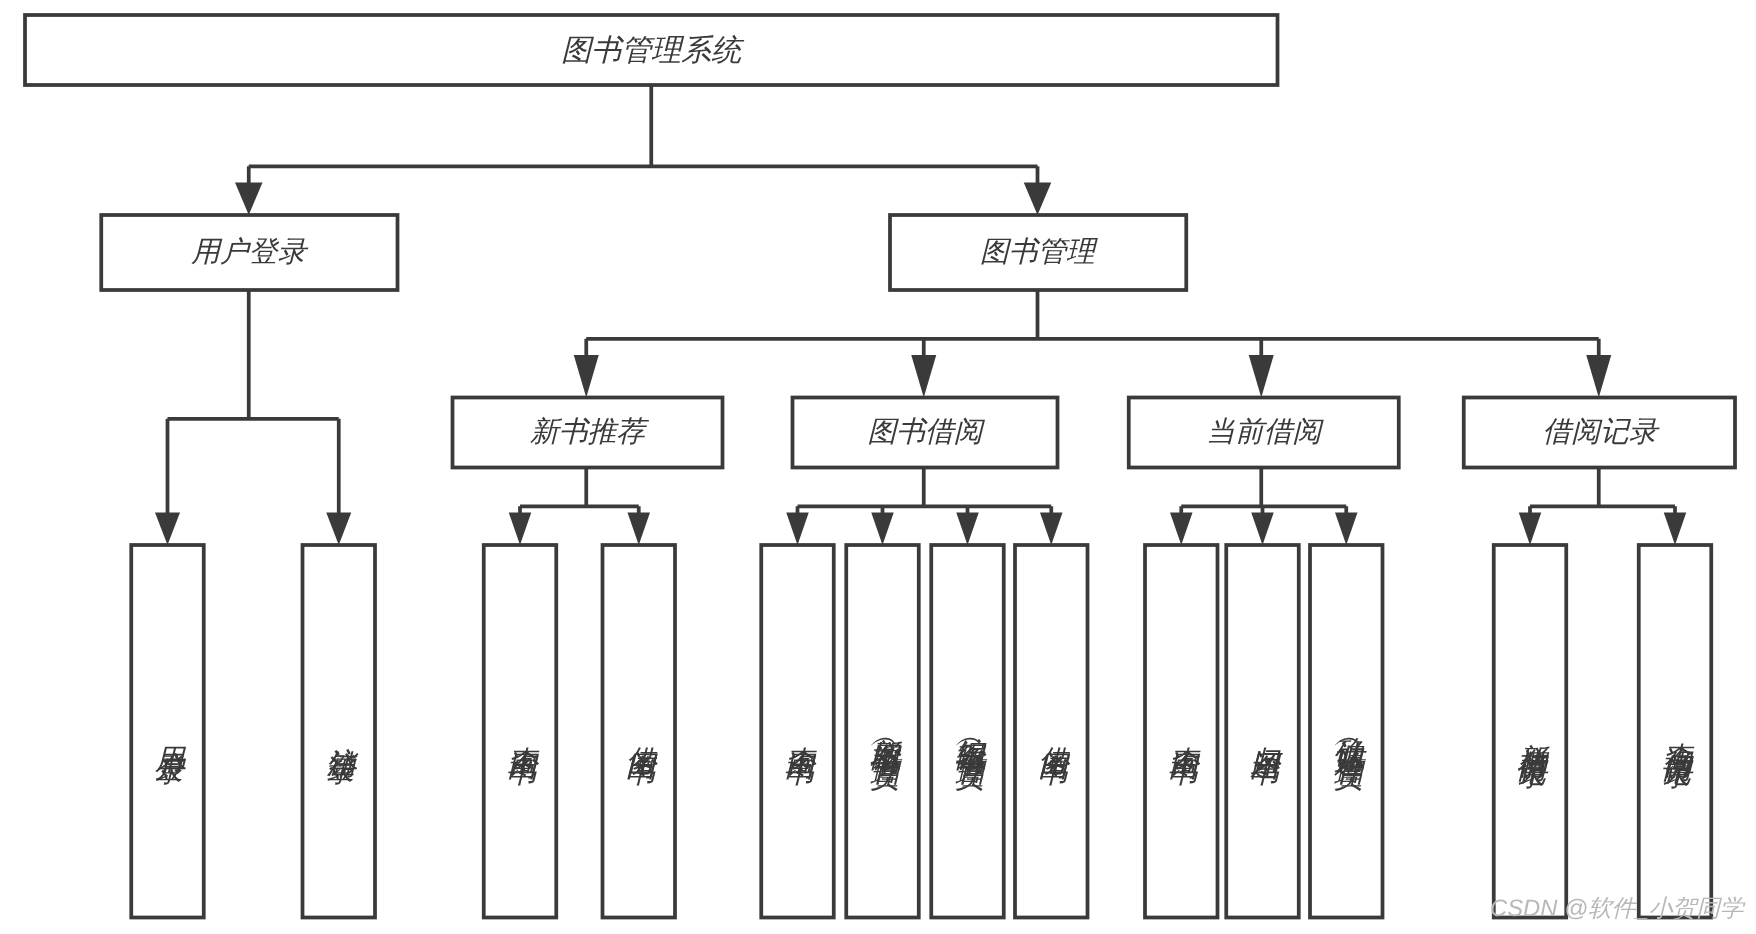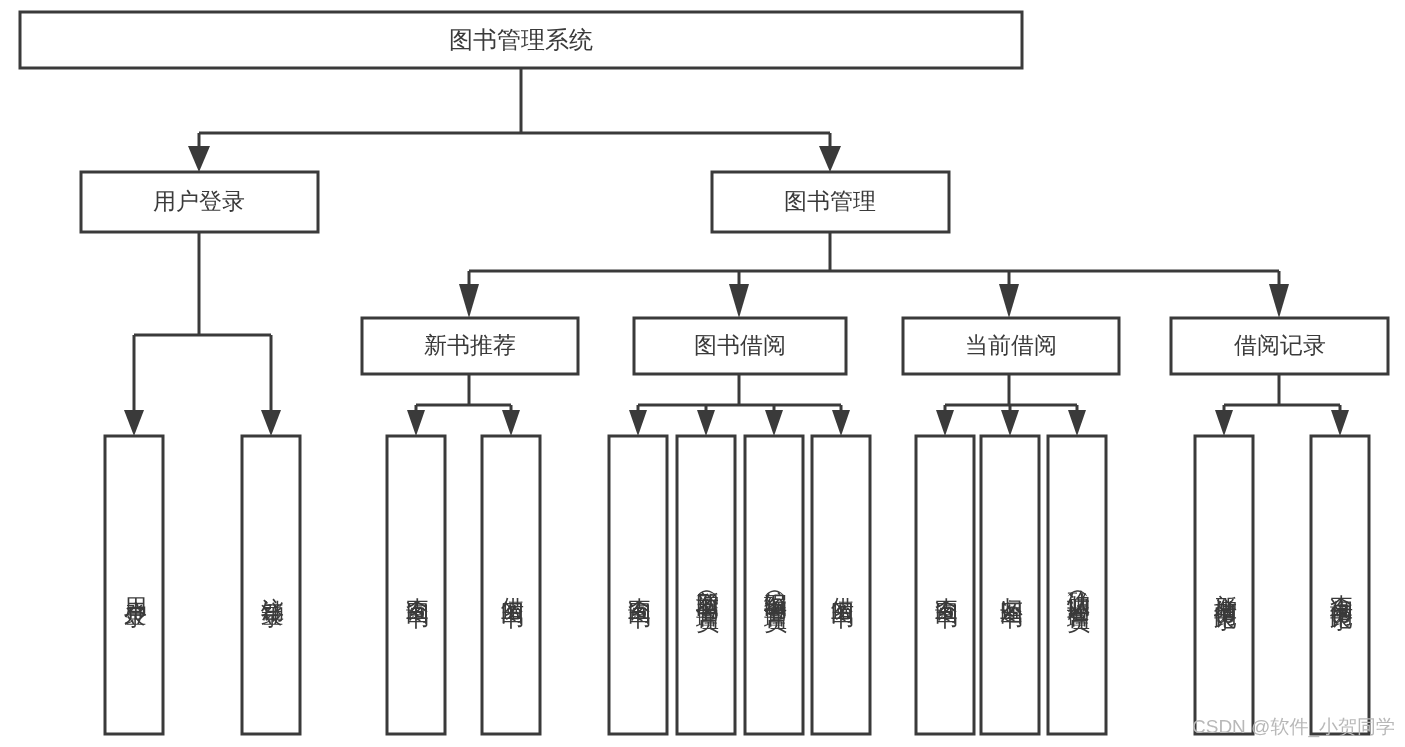--- a/index.html
+++ b/index.html
@@ -10,20 +10,21 @@
   }
   body {
     font-family: "Liberation Sans", "DejaVu Sans", sans-serif;
   }
   #diagram-root {
     position: relative;
     width: 1405px;
     height: 747px;
     background: #ffffff;
     overflow: hidden;
+    font-style: italic;
   }
   svg.diagram-canvas {
     position: absolute;
     left: 0;
     top: 0;
     width: 1405px;
     height: 747px;
     display: block;
   }
   .node-box {

